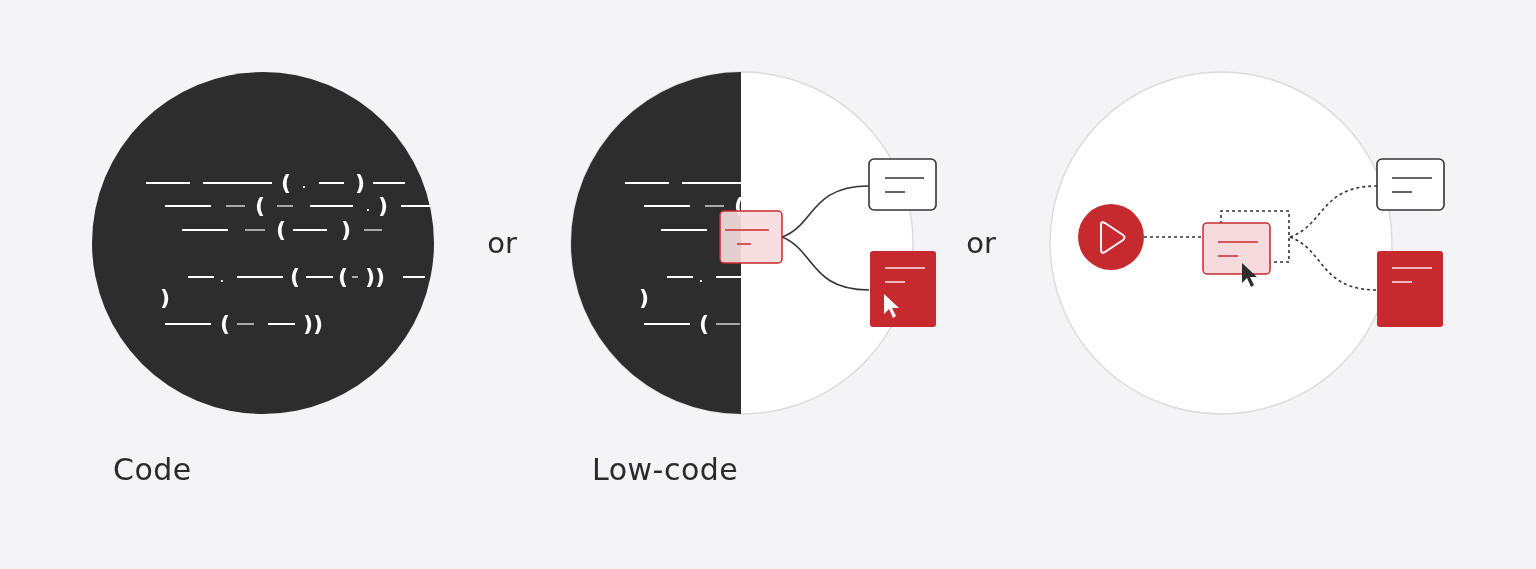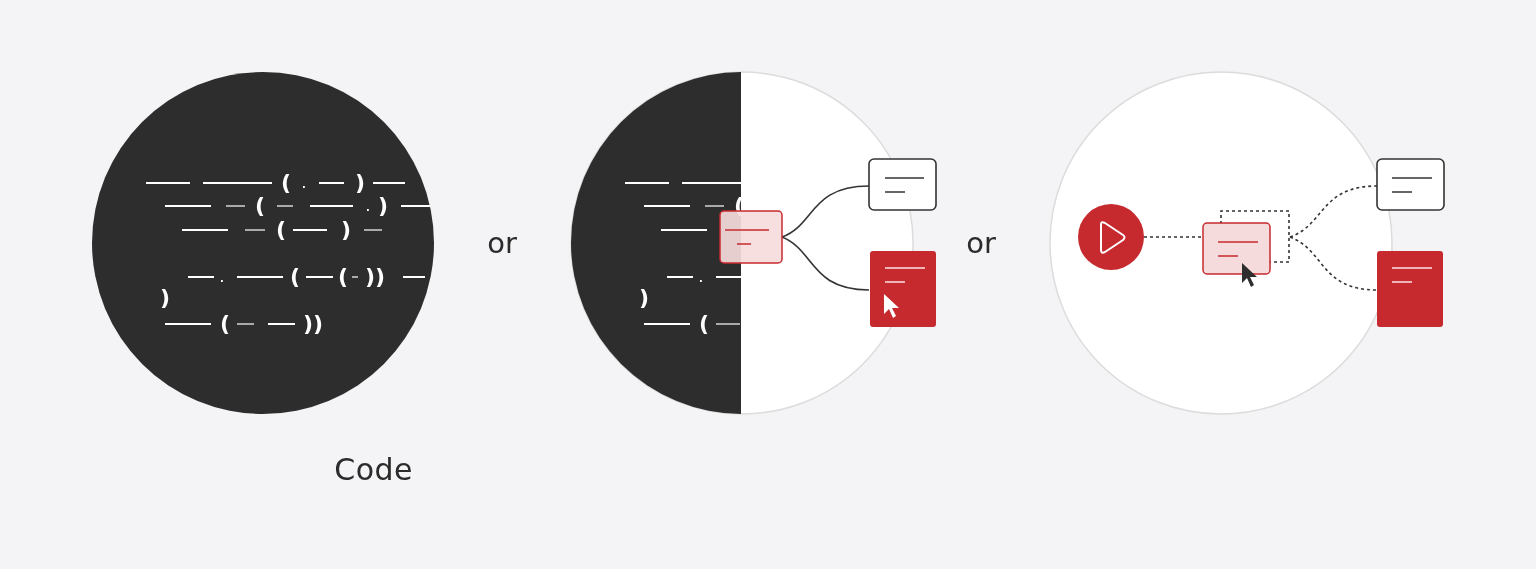--- a/index.html
+++ b/index.html
@@ -1,18 +1,18 @@
 <!DOCTYPE html>
 <html><head>
 <meta charset="utf-8">
 <style>
   html,body{margin:0;padding:0;}
   body{width:1536px;height:569px;background:#f4f4f6;position:relative;overflow:hidden;font-family:"DejaVu Sans","Liberation Sans",sans-serif;}
   .stage{position:absolute;left:0;top:0;width:1536px;height:569px;}
-  .label{position:absolute;top:452px;font-size:30px;color:#2b2b2b;text-align:right;width:300px;letter-spacing:0.5px;}
+  .label{position:absolute;top:452px;font-size:30px;color:#2b2b2b;text-align:left;width:300px;letter-spacing:0.5px;}
 </style>
 </head>
 <body>
 
 <div class="stage">
   <svg width="1536" height="569" viewBox="0 0 1536 569" xmlns="http://www.w3.org/2000/svg">
     <defs>
       <clipPath id="lc-left">
           <rect x="570" y="70" width="171" height="350"></rect>
         </clipPath>
@@ -134,13 +134,14 @@
       <line x1="1392" y1="178" x2="1432" y2="178" stroke="#333" stroke-width="1.5"></line>
       <line x1="1392" y1="192" x2="1412" y2="192" stroke="#333" stroke-width="1.5"></line>
 
       <rect x="1377" y="251" width="66" height="76" rx="3" fill="#c62a2f"></rect>
       <line x1="1392" y1="268" x2="1432" y2="268" stroke="#fbe5e5" stroke-width="1.5"></line>
       <line x1="1392" y1="282" x2="1412" y2="282" stroke="#fbe5e5" stroke-width="1.5"></line>
     </g>
   </svg>
 
   <div class="label" style="left:113px;">Code</div>
+  <div class="label" style="left:592px;">Low-code</div>
 </div>
 
 </body></html>

